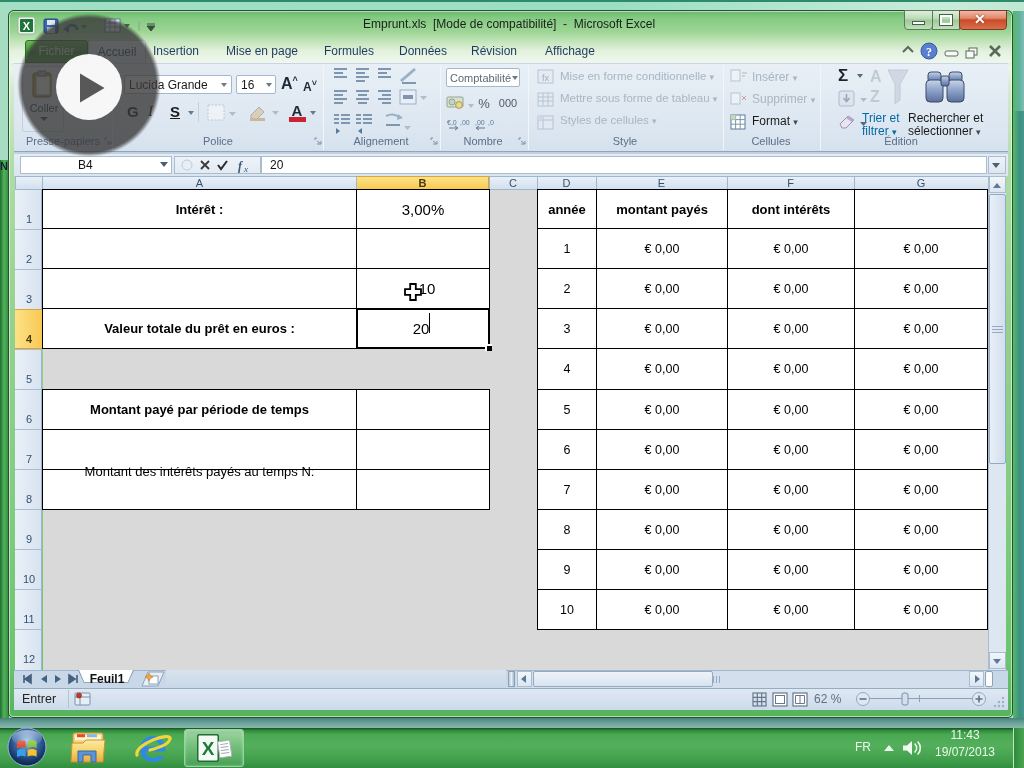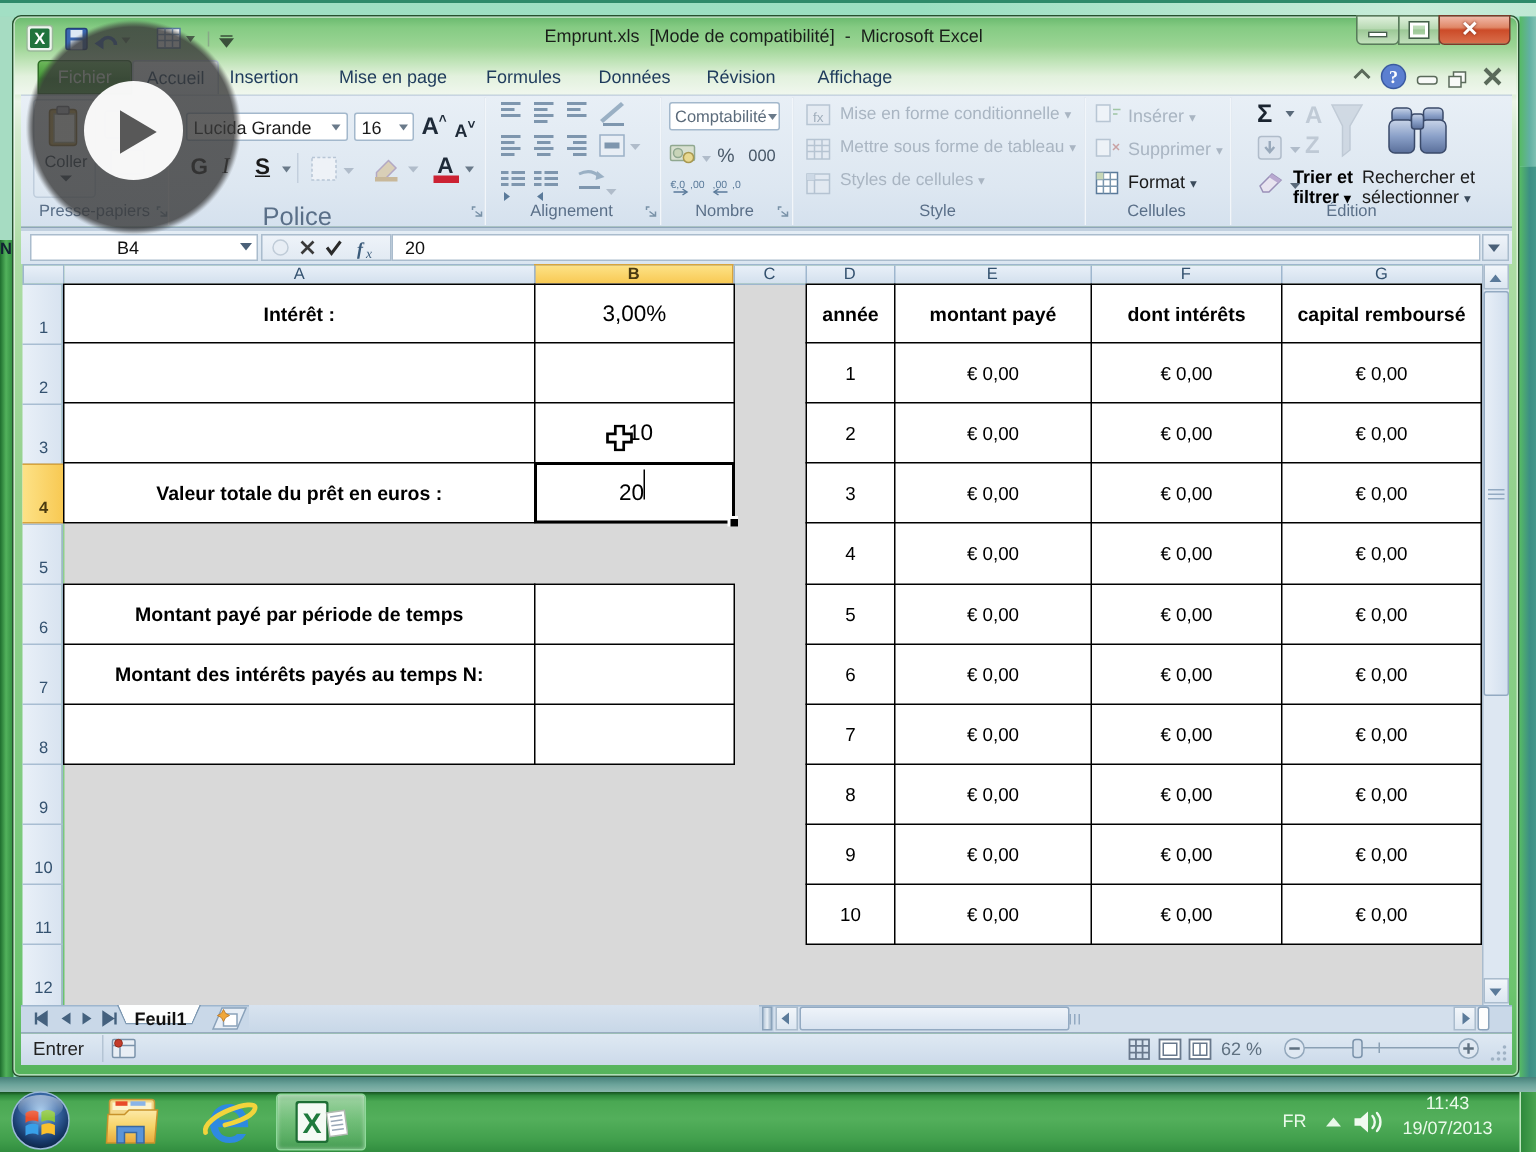--- a/index.html
+++ b/index.html
@@ -265,21 +265,21 @@
   <path d="M 10 4 l 6 4 l -2 2 l -6 -4 z" fill="#b8a8d0"></path>
   <path d="M 22 10 l 7 0 l -3.5 4 z" fill="#5a6a7a"></path>
 </svg>
 <svg class="abs" style="left:866px;top:64px;" width="48" height="50" viewBox="0 0 48 50">
   <g opacity="0.6">
     <text x="4" y="18" font-size="16" font-weight="bold" fill="#a8b4c2" font-family="Liberation Sans">A</text>
     <text x="4" y="38" font-size="16" font-weight="bold" fill="#a8b4c2" font-family="Liberation Sans">Z</text>
     <path d="M 22 6 h 20 l -8 14 v 16 l -5 4 v -20 z" fill="#c2ccd8" stroke="#a8b4c2"></path>
   </g>
 </svg>
-<div class="abs" style="left:862px;top:112px;width:48px;height:26px;font-size:12px;color:#000000;line-height:13px;font-weight:bold;">Trier et filtrer <span style="font-size:9px;">▾</span></div>
+<div class="abs" style="left:862px;top:112px;width:48px;height:26px;font-size:12px;color:#0369a1;line-height:13px;">Trier et filtrer <span style="font-size:9px;">▾</span></div>
 <svg class="abs" style="left:922px;top:64px;" width="46" height="46" viewBox="0 0 46 46">
   <defs>
     <linearGradient id="bino" x1="0" y1="0" x2="0" y2="1">
           <stop offset="0%" stop-color="#c8d4e8"></stop>
           <stop offset="50%" stop-color="#8aa0c8"></stop>
           <stop offset="100%" stop-color="#5a6f9a"></stop>
         </linearGradient>
   </defs>
   <g stroke="#3a4a6a" stroke-width="1">
     <rect x="6" y="8" width="13" height="10" rx="3" fill="url(#bino)"></rect>
@@ -306,21 +306,21 @@
       <path d="M 3 3 h 4 v 4 M 7 3 l -4 4 m 0 -4 l 4 4" stroke="#7a92a8" stroke-width="0" fill="none"></path>
       <path d="M 3 4 l 4 3 m 0 -3 v 3 h -4" stroke="#7a92a8" fill="none"></path>
     </svg>
 <svg class="abs" style="left:518px;top:137px;" width="10" height="10" viewBox="0 0 10 10">
       <path d="M 1 3 v -2 h 2 M 1 1 l 0 0" stroke="#7a92a8" fill="none"></path>
       <path d="M 3 3 h 4 v 4 M 7 3 l -4 4 m 0 -4 l 4 4" stroke="#7a92a8" stroke-width="0" fill="none"></path>
       <path d="M 3 4 l 4 3 m 0 -3 v 3 h -4" stroke="#7a92a8" fill="none"></path>
     </svg>
 
 <div class="abs" style="left:20px;top:135px;width:86px;color:#5a6f88;font-size:11px;text-align:center;">Presse-papiers</div>
-<div class="abs" style="left:175px;top:135px;width:86px;color:#5a6f88;font-size:17px;text-align:left;">Police</div>
+<div class="abs" style="left:175px;top:135px;width:86px;color:#5a6f88;font-size:11px;text-align:center;">Police</div>
 <div class="abs" style="left:338px;top:135px;width:86px;color:#5a6f88;font-size:11px;text-align:center;">Alignement</div>
 <div class="abs" style="left:440px;top:135px;width:86px;color:#5a6f88;font-size:11px;text-align:center;">Nombre</div>
 <div class="abs" style="left:582px;top:135px;width:86px;color:#5a6f88;font-size:11px;text-align:center;">Style</div>
 <div class="abs" style="left:728px;top:135px;width:86px;color:#5a6f88;font-size:11px;text-align:center;">Cellules</div>
 <div class="abs" style="left:858px;top:135px;width:86px;color:#5a6f88;font-size:11px;text-align:center;">Édition</div>
 
 <div class="abs" style="left:14px;top:154px;width:994px;height:22px;background:linear-gradient(180deg,#e4edf5,#dae5f0);"></div>
 <div class="abs" style="left:20px;top:156px;width:152px;height:18px;background:#fff;border:1px solid #aabccd;"></div>
 <div class="abs" style="left:78px;top:158px;width:30px;height:14px;font-size:12px;color:#111;">B4</div>
 <div class="abs" style="left:160px;top:162px;width:0;height:0;border-left:4px solid transparent;border-right:4px solid transparent;border-top:5px solid #4a6078;"></div>
@@ -406,40 +406,39 @@
 
 <svg class="abs" style="left:404px;top:283px;" width="18" height="18" viewBox="0 0 18 18">
   <path d="M 6.2 1 h 5.6 v 5.2 h 5.2 v 5.6 h -5.2 v 5.2 h -5.6 v -5.2 h -5.2 v -5.6 h 5.2 z" fill="#fff" stroke="#000" stroke-width="1.8"></path>
 </svg>
 
 <div class="abs" style="left:42px;top:389px;width:448px;height:121px;background:#fff;border:1px solid #000;"></div>
 <div class="abs" style="left:356px;top:389px;width:1px;height:121px;background:#000;"></div>
 <div class="abs" style="left:42px;top:429px;width:448px;height:1px;background:#000;"></div>
 <div class="abs" style="left:42px;top:469px;width:448px;height:1px;background:#000;"></div>
 <div class="abs" style="left:43px;top:390px;width:313px;height:39px;font-size:13px;font-weight:bold;color:#000;display:flex;align-items:center;justify-content:center;">Montant payé par période de temps</div>
-<div class="abs" style="left:43px;top:430px;width:313px;height:39px;font-size:13px;font-weight:bold;color:#000;display:flex;align-items:center;justify-content:center;">Montant des intérêts payés au temps N:</div>
+<div class="abs" style="left:43px;top:452px;width:313px;height:39px;font-size:13px;font-weight:normal;color:#000;display:flex;align-items:center;justify-content:center;">Montant des intérêts payés au temps N:</div>
 
 <div class="abs" style="left:537px;top:189px;width:451px;height:441px;background:#fff;border:1px solid #000;"></div>
 <div class="abs" style="left:596px;top:189px;width:1px;height:441px;background:#000;"></div>
 <div class="abs" style="left:727px;top:189px;width:1px;height:441px;background:#000;"></div>
 <div class="abs" style="left:854px;top:189px;width:1px;height:441px;background:#000;"></div>
 <div class="abs" style="left:537px;top:228px;width:451px;height:1px;background:#000;"></div>
 <div class="abs" style="left:537px;top:268px;width:451px;height:1px;background:#000;"></div>
 <div class="abs" style="left:537px;top:308px;width:451px;height:1px;background:#000;"></div>
 <div class="abs" style="left:537px;top:348px;width:451px;height:1px;background:#000;"></div>
 <div class="abs" style="left:537px;top:389px;width:451px;height:1px;background:#000;"></div>
 <div class="abs" style="left:537px;top:429px;width:451px;height:1px;background:#000;"></div>
 <div class="abs" style="left:537px;top:469px;width:451px;height:1px;background:#000;"></div>
 <div class="abs" style="left:537px;top:509px;width:451px;height:1px;background:#000;"></div>
 <div class="abs" style="left:537px;top:549px;width:451px;height:1px;background:#000;"></div>
 <div class="abs" style="left:537px;top:589px;width:451px;height:1px;background:#000;"></div>
 <div class="abs" style="left:538px;top:190px;width:58px;height:38px;font-size:13px;font-weight:bold;display:flex;align-items:center;justify-content:center;">année</div>
-<div class="abs" style="left:597px;top:190px;width:130px;height:38px;font-size:13px;font-weight:bold;display:flex;align-items:center;justify-content:center;">montant payé</div>
+<div class="abs" style="left:597px;top:190px;width:130px;height:38px;font-size:13px;font-weight:bold;display:flex;align-items:center;justify-content:center;">montant payés</div>
 <div class="abs" style="left:728px;top:190px;width:126px;height:38px;font-size:13px;font-weight:bold;display:flex;align-items:center;justify-content:center;">dont intérêts</div>
-<div class="abs" style="left:855px;top:190px;width:132px;height:38px;font-size:13px;font-weight:bold;display:flex;align-items:center;justify-content:center;">capital remboursé</div>
 
 <div class="abs" style="left:538px;top:229px;width:58px;height:39px;font-size:12.5px;display:flex;align-items:center;justify-content:center;">1</div>
 <div class="abs" style="left:597px;top:229px;width:130px;height:39px;font-size:12.5px;display:flex;align-items:center;justify-content:center;">€ 0,00</div>
 <div class="abs" style="left:728px;top:229px;width:126px;height:39px;font-size:12.5px;display:flex;align-items:center;justify-content:center;">€ 0,00</div>
 <div class="abs" style="left:855px;top:229px;width:132px;height:39px;font-size:12.5px;display:flex;align-items:center;justify-content:center;">€ 0,00</div>
 <div class="abs" style="left:538px;top:269px;width:58px;height:39px;font-size:12.5px;display:flex;align-items:center;justify-content:center;">2</div>
 <div class="abs" style="left:597px;top:269px;width:130px;height:39px;font-size:12.5px;display:flex;align-items:center;justify-content:center;">€ 0,00</div>
 <div class="abs" style="left:728px;top:269px;width:126px;height:39px;font-size:12.5px;display:flex;align-items:center;justify-content:center;">€ 0,00</div>
 <div class="abs" style="left:855px;top:269px;width:132px;height:39px;font-size:12.5px;display:flex;align-items:center;justify-content:center;">€ 0,00</div>
 <div class="abs" style="left:538px;top:309px;width:58px;height:39px;font-size:12.5px;display:flex;align-items:center;justify-content:center;">3</div>

